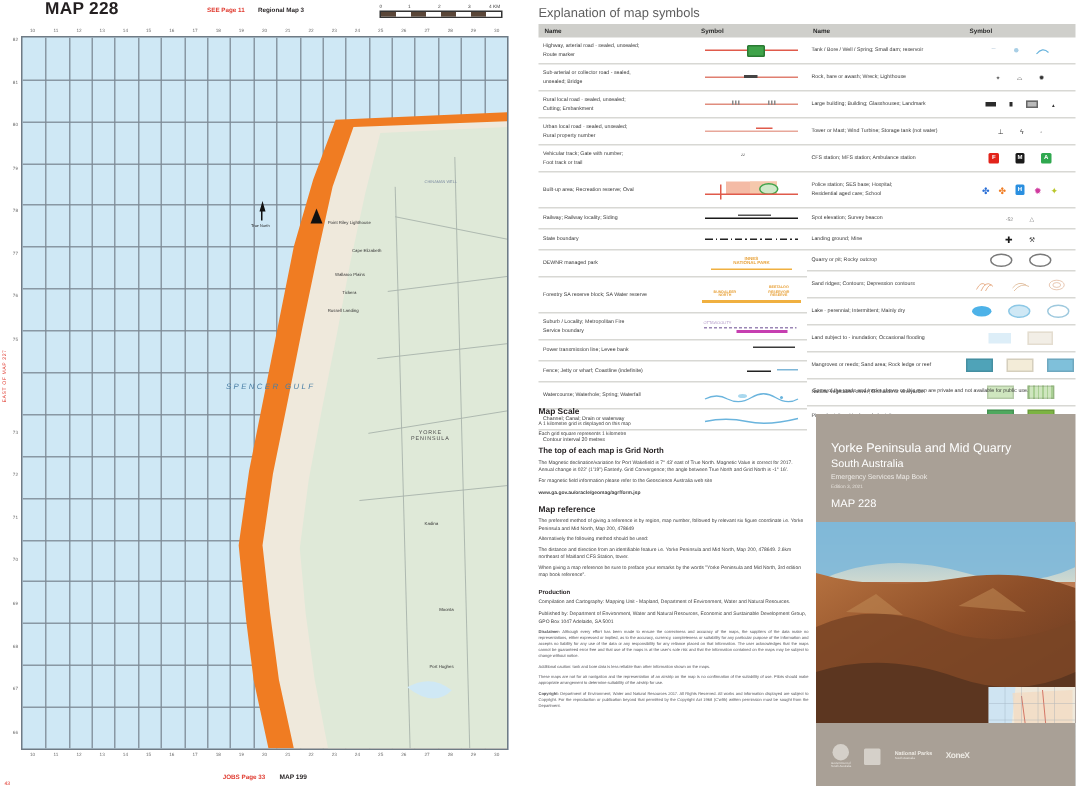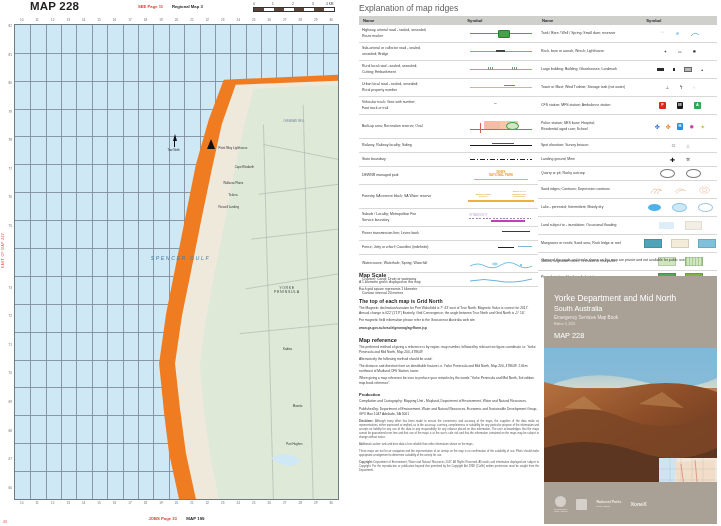--- a/index.html
+++ b/index.html
@@ -362,21 +362,21 @@
 
     <div class="lmap-foot">
       <span class="jobs">JOBS Page 33</span>
       <span class="mapno">MAP 199</span>
     </div>
     <div class="corner-num">43</div>
   </div>
 
   <div class="right">
 
-    <div class="legend-title">Explanation of map ridges</div>
+    <div class="legend-title">Explanation of map symbols</div>
 
     <div class="sym-table">
       <div class="sym-head">
         <div class="c-name">Name</div>
         <div class="c-sym">Symbol</div>
         <div class="c-name">Name</div>
         <div class="c-sym">Symbol</div>
       </div>
 
       <div class="cols">
@@ -767,21 +767,21 @@
       <p class="p">Compilation and Cartography: Mapping Unit - Mapland, Department of Environment, Water and Natural Resources.</p>
       <p class="p">Published by: Department of Environment, Water and Natural Resources, Economic and Sustainable Development Group, GPO Box 1047 Adelaide, SA 5001</p>
 
       <p class="tiny"><b>Disclaimer:</b> <span>Although every effort has been made to ensure the correctness and accuracy of the maps, the suppliers of the data make no representations, either expressed or implied, as to the accuracy, currency, completeness or suitability for any particular purpose of the information and accepts no liability for any use of the data or any responsibility for any reliance placed on that information. The user acknowledges that the maps cannot be guaranteed error free and that use of the maps is at the user's sole risk and that the information contained on the maps may be subject to change without notice.</span></p>
       <p class="tiny">Additional caution: tank and bore data is less reliable than other information shown on the maps.</p>
       <p class="tiny">These maps are not for air navigation and the representation of an airstrip on the map is no confirmation of the suitability of use. Pilots should make appropriate arrangement to determine suitability of the airstrip for use.</p>
       <p class="tiny"><b>Copyright:</b> <span>Department of Environment, Water and Natural Resources 2017. All Rights Reserved. All works and information displayed are subject to Copyright. For the reproduction or publication beyond that permitted by the Copyright Act 1968 (C'wlth) written permission must be sought from the Department.</span></p>
     </div>
 
     <div class="cover">
-      <div class="cov-t1">Yorke Department and Mid North</div>
+      <div class="cov-t1">Yorke Peninsula and Mid Quarry</div>
       <div class="cov-t2">South Australia</div>
       <div class="cov-t3">Emergency Services Map Book</div>
       <div class="cov-t4">Edition 3, 2021</div>
       <div class="cov-t5">MAP 228</div>
 
       <div class="cov-photo">
         <svg width="173" height="134" viewBox="0 0 173 134" preserveAspectRatio="none" style="position:absolute;left:0;top:0">
           <defs>
             <linearGradient id="sky" x1="0" y1="0" x2="0" y2="1">
               <stop offset="0%" stop-color="#7fb8d8"></stop>

